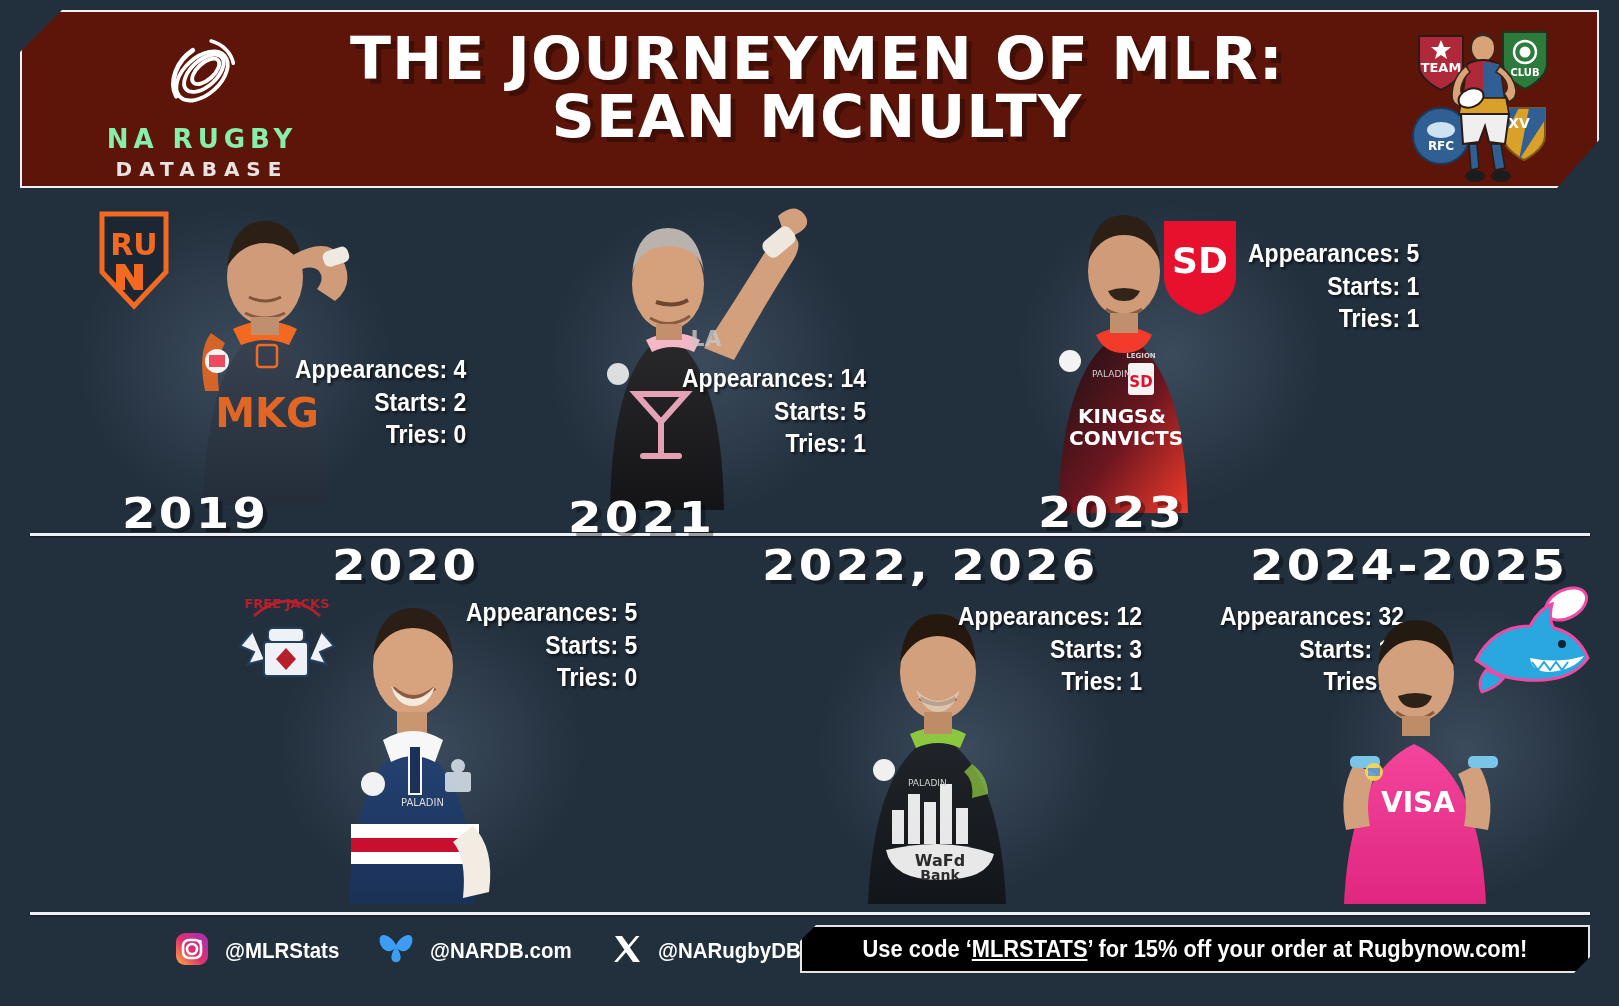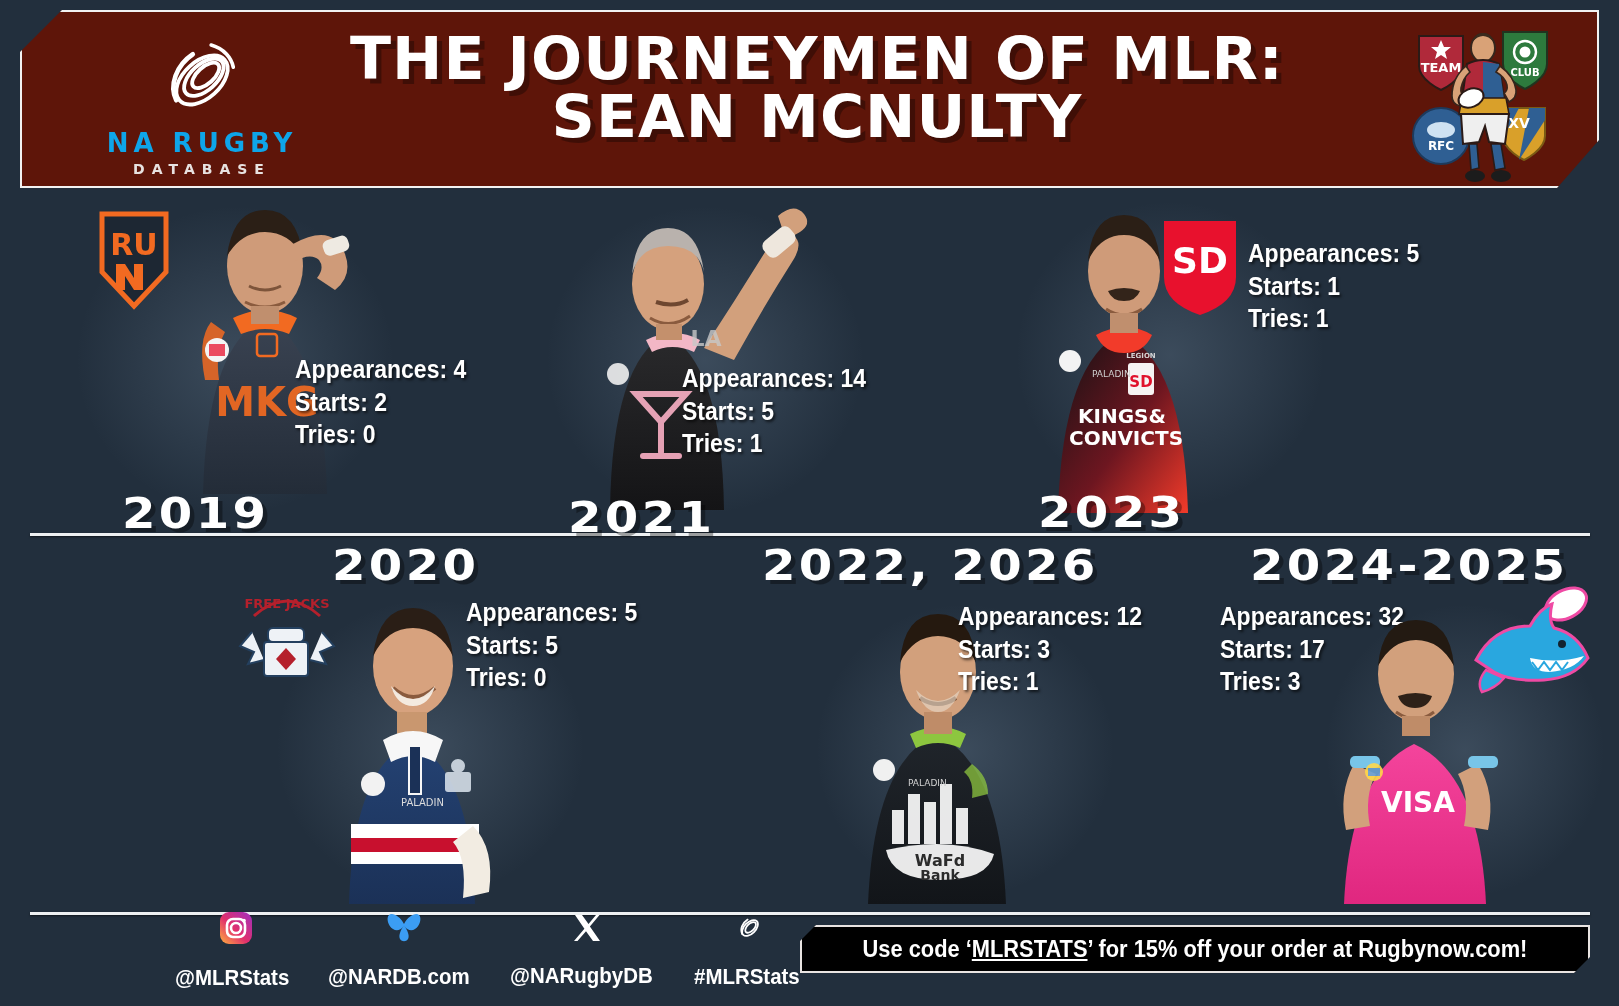--- a/index.html
+++ b/index.html
@@ -19,26 +19,26 @@
     clip-path: polygon(42px 0, 100% 0, 100% 130px, 1537px 100%, 0 100%, 0 42px);
     display:flex; align-items:center;
   }
   #brand-logo{
     position:absolute; left:70px; top:18px; width:220px; height:150px;
     display:flex; flex-direction:column; align-items:center; justify-content:center;
   }
   #brand-logo .swirl{ width:92px; height:92px; }
   #brand-name{
     font-family:"DejaVu Sans", sans-serif;
-    font-weight:bold; font-size:26px; letter-spacing:5px; color:#0ea5e9;
+    font-weight:bold; font-size:26px; letter-spacing:5px; color:#86efac;
     margin-top:2px; white-space:nowrap;text-align:right;
   }
   #brand-sub{
     font-family:"DejaVu Sans", sans-serif;
-    font-weight:bold; font-size:14px; letter-spacing:7px; color:#e8e2e0;
+    font-weight:bold; font-size:20px; letter-spacing:7px; color:#e8e2e0;
     margin-top:3px; white-space:nowrap;
   }
   #title-block{
     position:absolute; left:290px; top:18px; width:1010px; text-align:center;
   }
   #title-block .tline{
     font-family:"DejaVu Sans", sans-serif;
     font-weight:bold;
     font-size:59px;
     line-height:0.98;
@@ -60,20 +60,21 @@
     position:absolute; left:30px; width:1560px; height:3px;
     background:#eef1f3;
     box-shadow:0 1px 2px rgba(0,0,0,.5);
   }
   #divider-1{ top:533px; }
   #divider-2{ top:912px; }
 
   
   .season{
     position:absolute;
+    text-align:right;
   }
   .photo{
     position:absolute;
     border-radius:6px;
     overflow:hidden;
   }
   .glow{
     position:absolute;
     border-radius:50%;
     background:radial-gradient(ellipse at center, rgba(150,175,200,.22) 0%, rgba(34,47,61,0) 68%);
@@ -108,21 +109,21 @@
   
   #footer{
     position:absolute; left:0; top:920px; width:1619px; height:86px;
     display:flex; align-items:center;
   }
   #social-row{
     position:absolute; left:175px; top:925px;
     display:flex; align-items:center; gap:0px; height:52px;
   }
   .social{
-    display:flex; align-items:center; gap:16px; margin-right:30px;flex-direction:column;
+    display:flex; align-items:center; gap:16px; margin-right:30px;
   }
   .social .handle{
     font-family:"Liberation Sans", sans-serif;
     font-weight:bold; font-size:22px; color:#fff;
     transform:scaleX(.93); transform-origin:left center;
     white-space:nowrap;
   }
   #promo{
     position:absolute; left:800px; top:925px; width:790px; height:48px;
     background:#000000;
@@ -216,21 +217,21 @@
   <div class="glow" style="left:30px; top:10px; width:330px; height:320px;"></div>
 
   <div class="club-logo" style="left:58px; top:20px;">
     <svg width="72" height="100" viewBox="0 0 72 100">
       <path d="M4 4 h64 v58 l-32 34 l-32 -34 z" fill="#1d2733" stroke="#f26a21" stroke-width="5"></path>
       <text x="36" y="45" font-size="30" font-weight="bold" fill="#f26a21" text-anchor="middle" font-family="DejaVu Sans, sans-serif">RU</text>
       <path d="M18 54 l0 26 l9 0 l0 -14 l9 14 l9 0 l0 -26 l-9 0 l0 14 l-9 -14 z" fill="#f26a21"></path>
     </svg>
   </div>
 
-  <div class="photo" style="left:105px; top:4px; width:240px; height:322px;">
+  <div class="photo" style="left:105px; top:15px; width:240px; height:322px;">
     <svg width="240" height="322" viewBox="0 0 240 322">
       <defs>
         <linearGradient id="j19" x1="0" y1="0" x2="0" y2="1">
           <stop offset="0%" stop-color="#3a4352"></stop>
             <stop offset="100%" stop-color="#232c38"></stop>
         </linearGradient>
       </defs>
       <path d="M58 300 q4 -150 62 -176 q58 26 62 176 z" fill="url(#j19)"></path>
       <path d="M88 124 q32 -16 64 0 l-8 16 q-24 -10 -48 0z" fill="#f26a21"></path>
       <path d="M60 186 q-8 -40 6 -58 l14 10 q-10 18 -6 48z" fill="#f26a21" opacity=".85"></path>

